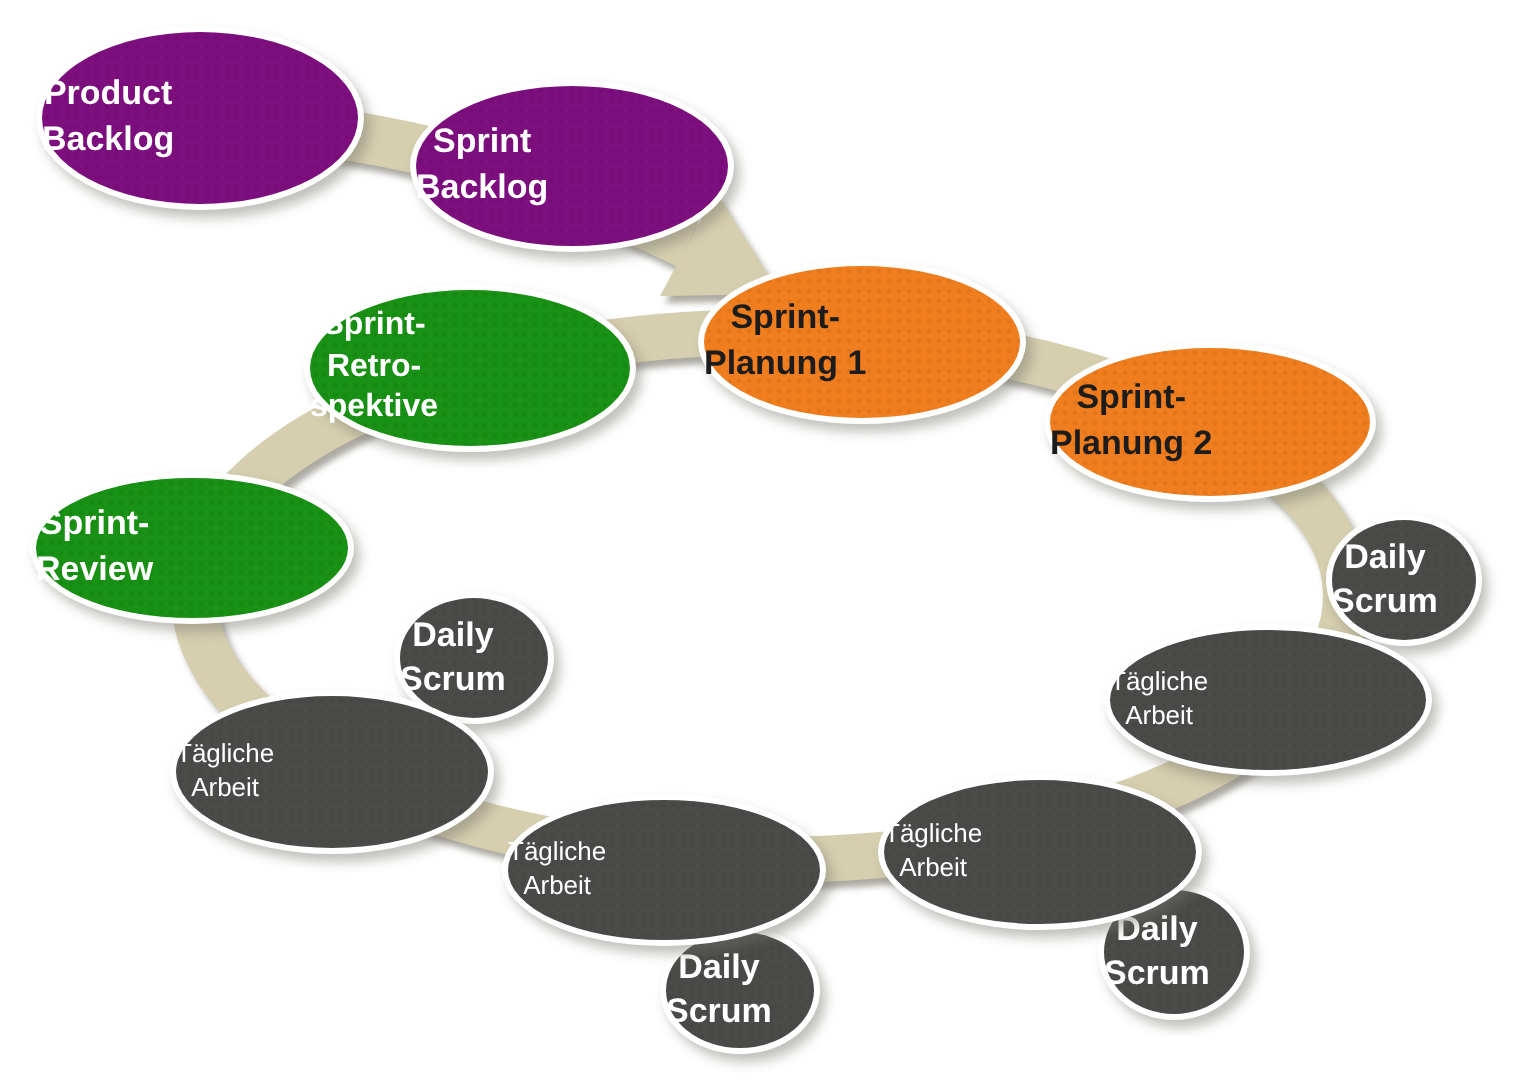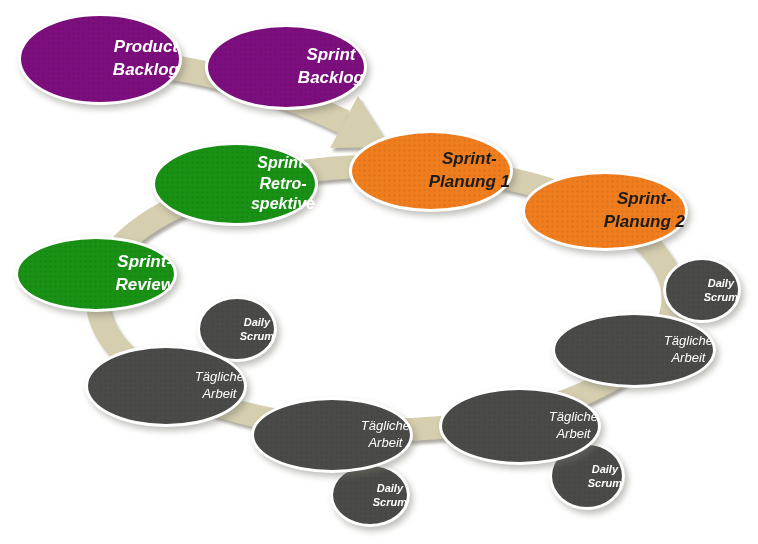--- a/index.html
+++ b/index.html
@@ -3,42 +3,41 @@
 <meta charset="utf-8">
 <style>
   html,body{margin:0;padding:0;background:#fff;}
   .stage{
     position:relative;width:758px;height:544px;background:#fff;
     font-family:"Liberation Sans",sans-serif;overflow:hidden;
   }
   .ring-svg{position:absolute;left:0;top:0;z-index:0;}
   .node{
     position:absolute;border-radius:50%;
-    display:flex;align-items:center;justify-content:flex-end;text-align:center;
+    display:flex;align-items:center;justify-content:flex-start;text-align:center;
     box-sizing:border-box;border:3px solid #fff;
     box-shadow:3px 4px 6px rgba(118,115,105,.45);
     background-image:radial-gradient(rgba(0,0,0,.06) 1px,transparent 1.3px);
     background-size:5px 5px;
     z-index:2;
-    font-style:italic;
   }
   .small{z-index:1;}
   .purple{background-color:#7C0E7D;}
   .orange{background-color:#F07D1E;}
   .green{background-color:#189114;}
   .dark{background-color:#4A4A48;}
   .lbl{white-space:pre-line;color:#FFFFFF;font-weight:700;font-size:17px;line-height:1.35;}
   .orange .lbl{color:#1C1C1C;}
   .ta .lbl{font-weight:400;font-size:13px;line-height:1.3;}
-  .small .lbl{font-size:11px;line-height:1.3;}
+  .small .lbl{font-size:17px;line-height:1.3;}
   .n-retro .lbl{font-size:16px;line-height:1.3;}
 
   
   .n-pb     {left:18px;  top:13px;  width:164px;height:92px;}
-  .n-sb     {left:205px; top:24px;  width:162px;height:86px;}
+  .n-sb     {left:205px; top:40px;  width:162px;height:86px;}
   .n-sp1    {left:349px; top:130px; width:164px;height:82px;}
   .n-sp2    {left:522px; top:171px; width:166px;height:80px;}
   .n-retro  {left:152px; top:142px; width:166px;height:84px;}
   .n-review {left:15px;  top:236px; width:162px;height:76px;}
   .n-ta1    {left:85px;  top:345px; width:162px;height:82px;}
   .n-ta2    {left:251px; top:397px; width:162px;height:76px;}
   .n-ta3    {left:439px; top:387px; width:162px;height:78px;}
   .n-ta4    {left:552px; top:312px; width:164px;height:76px;}
   .n-ds1    {left:197px; top:296px; width:80px; height:66px;}
   .n-ds2    {left:330px; top:463px; width:80px; height:64px;}

